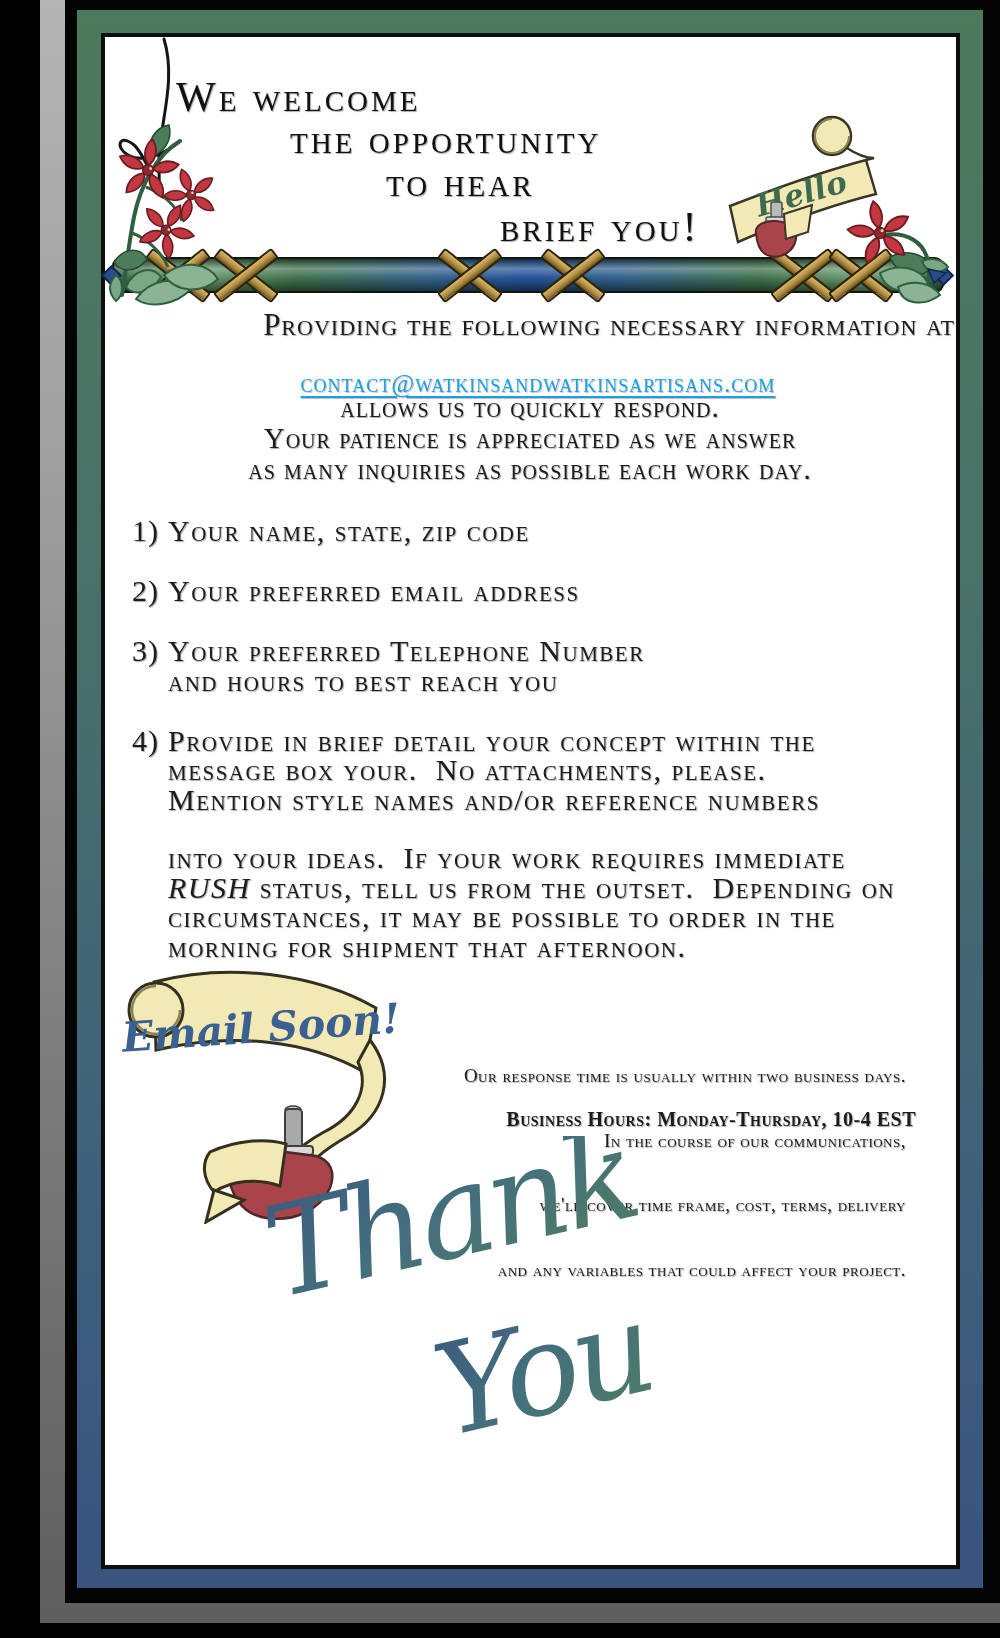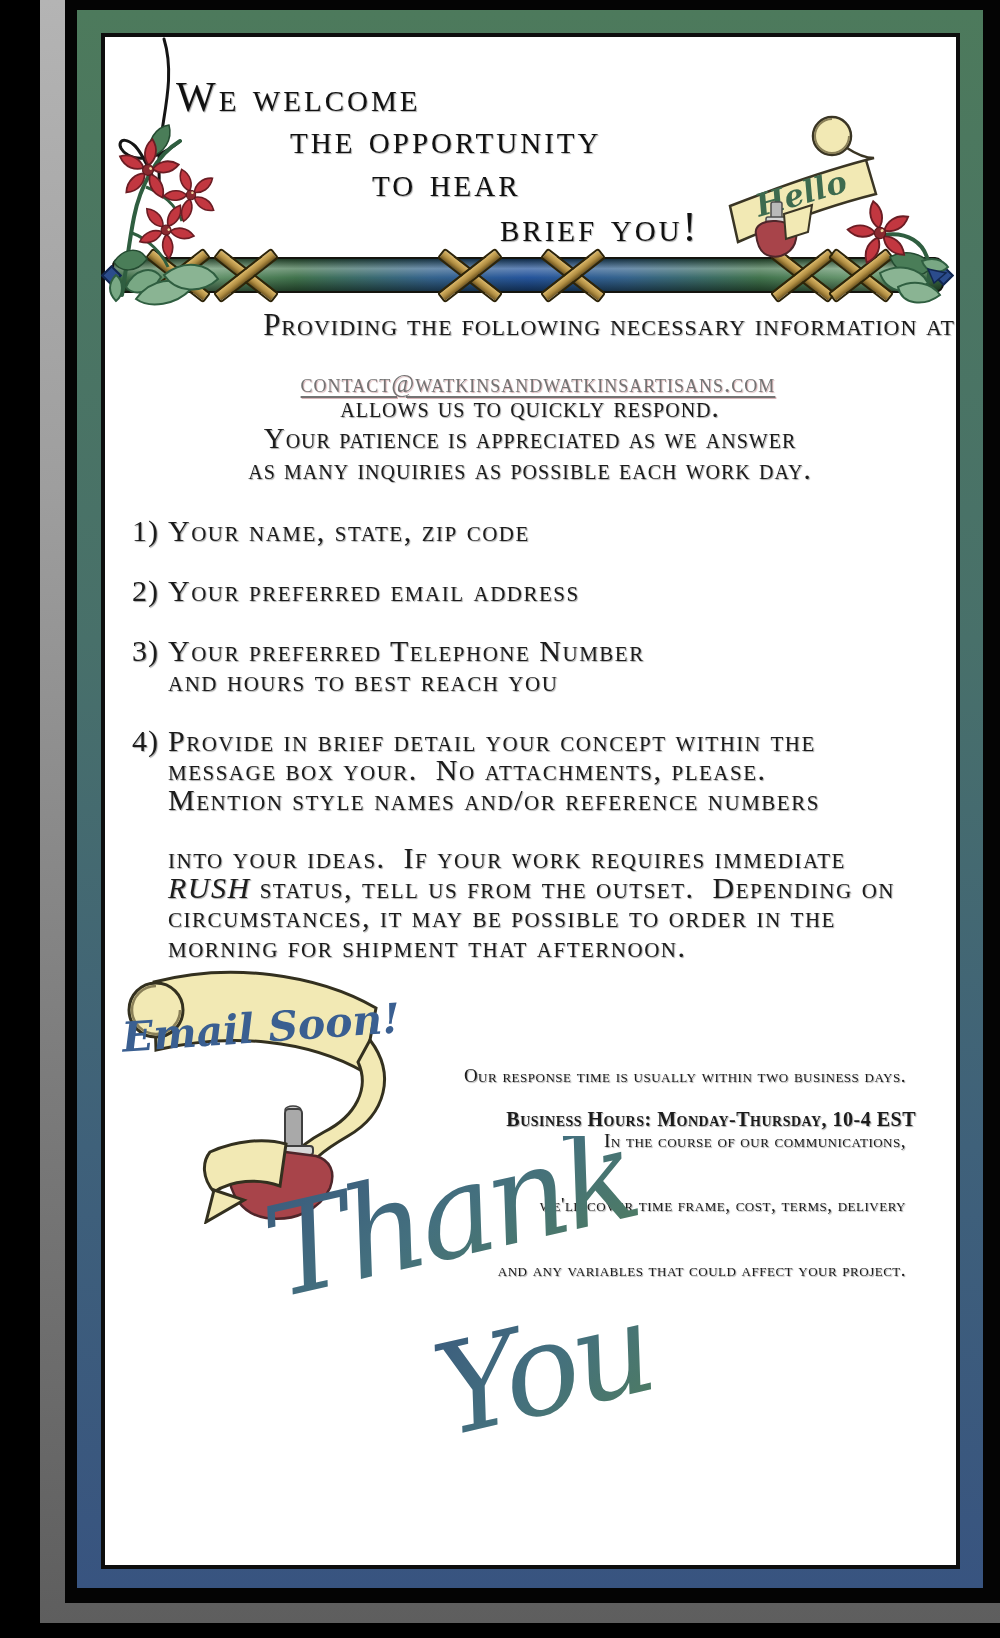--- a/index.html
+++ b/index.html
@@ -15,21 +15,21 @@
              background:linear-gradient(180deg,#4d7a5c 0%,#48706a 40%,#3f617a 72%,#385480 100%); }
   .f-white { position:absolute; left:73px; right:68px; top:33px; bottom:69px;
              background:#fff; border:4px solid #0d0d0d; }
 
   
   .sc { font-variant:small-caps; text-shadow:1px 1px 1px #a8a8a8; }
   .hl { position:absolute; font-size:42px; letter-spacing:3px; white-space:pre; color:#111; }
   .centered { position:absolute; left:77px; width:850px; text-align:center; white-space:pre; }
   .lead { font-size:31px; letter-spacing:1px;text-align:right; }
   .introline { font-size:29px; letter-spacing:1px; }
-  .email-link { font-size:25px; letter-spacing:1px; color:#737373; text-decoration:underline;
+  .email-link { font-size:25px; letter-spacing:1px; color:#0ea5e9; text-decoration:underline;
                 text-underline-offset:4px; text-decoration-thickness:2px; text-shadow:1px 1px 1px #d8b3b6; }
   .li-num  { position:absolute; left:104px; font-size:30px; letter-spacing:1px; white-space:pre; }
   .li-text { position:absolute; left:140px; font-size:30px; letter-spacing:1.5px; white-space:pre; }
   .rush { font-style:italic; }
   .resp { position:absolute; right:122px; top:1022px; text-align:right; font-size:19px;
           letter-spacing:0.5px; line-height:21.5px; white-space:pre; }
   .hours { position:absolute; right:112px; top:1108px; font-size:20px; letter-spacing:0.5px; white-space:pre;font-weight:bold; }
 
   
   .rod { position:absolute; left:84px; top:257px; width:832px; height:36px;
@@ -51,21 +51,21 @@
 
 <div class="page">
 
   <div class="f-gray"></div>
   <div class="f-black2"></div>
   <div class="f-color"></div>
   <div class="f-white"></div>
 
   <div class="hl sc" style="left:148px; top:73px;">We welcome</div>
   <div class="hl sc" style="left:262px; top:115px;">the opportunity</div>
-  <div class="hl sc" style="left:344px; top:158px;">to hear</div>
+  <div class="hl sc" style="left:358px; top:158px;">to hear</div>
   <div class="hl sc" style="left:472px; top:203px;">brief you!</div>
 
   <div>
     <div class="rod"></div>
     <div class="tip" style="left:76px;"></div>
     <div class="tip" style="left:908px;"></div>
     <div class="xgroup" style="left:113px;">
         <div class="ribbon rb1"></div>
         <div class="ribbon rb2"></div>
       </div>

